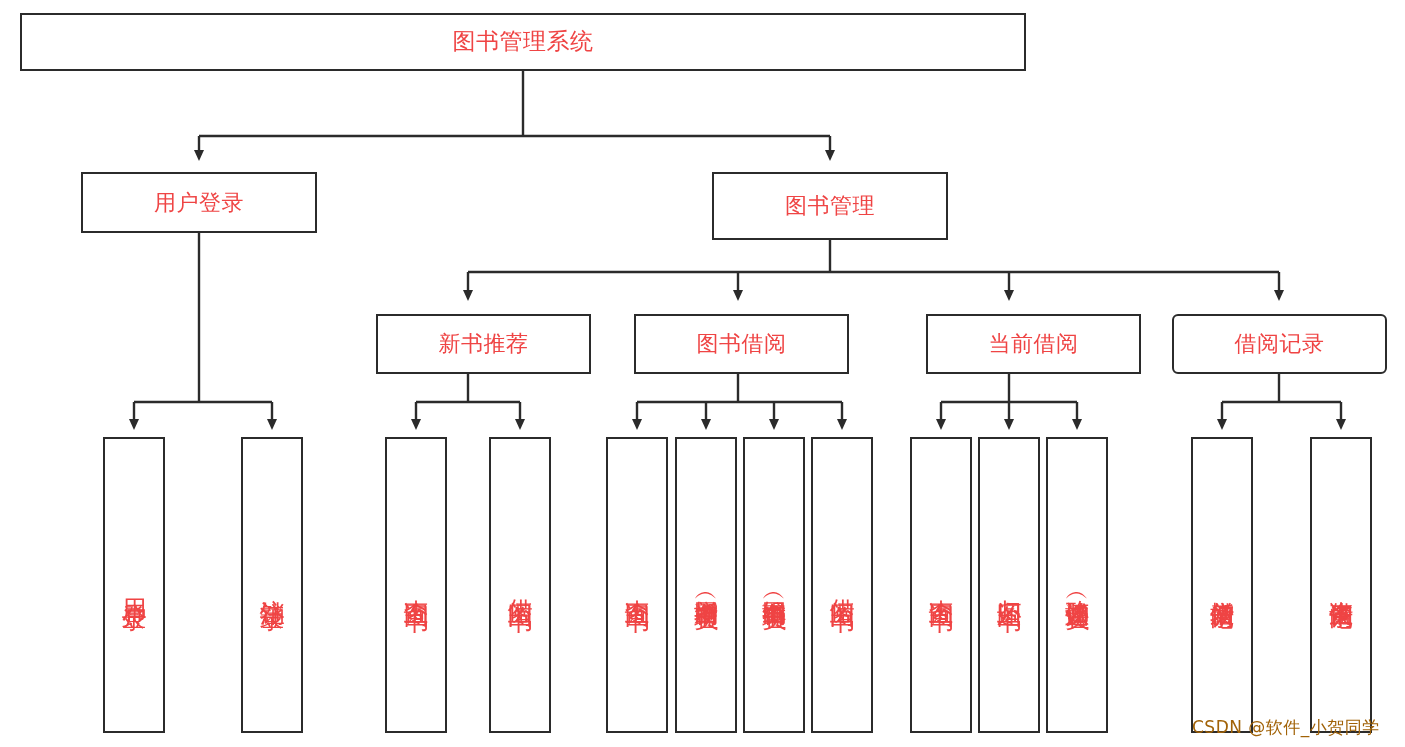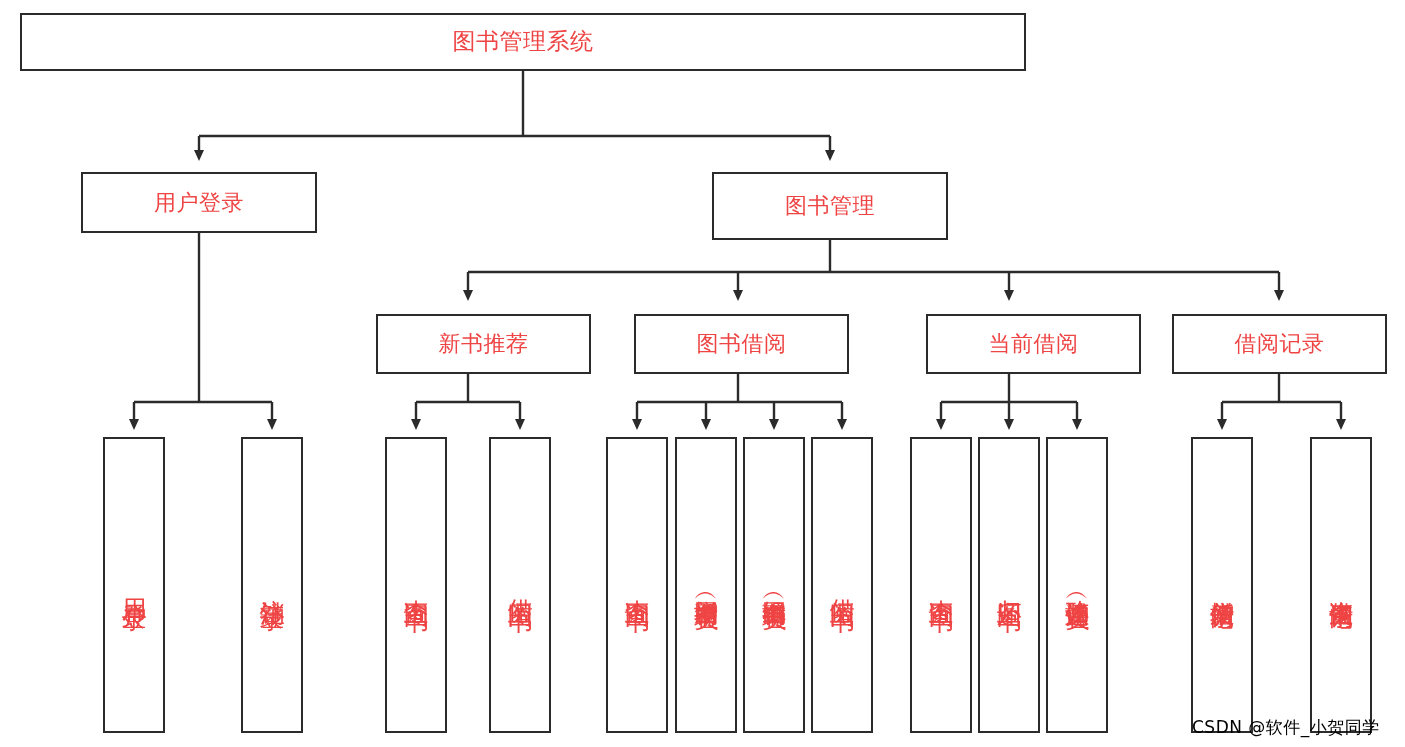--- a/index.html
+++ b/index.html
@@ -64,21 +64,21 @@
     letter-spacing: 3px;
     white-space: nowrap;
   }
   .node.vert.long .label {
     font-size: 24px;
     letter-spacing: 1px;
   }
   .watermark {
     position: absolute;
     font-size: 17px;
-    color: #000000;
+    color: #a16207;
     white-space: nowrap;
     letter-spacing: 0.5px;
   }
 </style>
 </head>
 <body>
 
 <div id="canvas">
 
   <svg class="edges" viewBox="0 0 1405 747" xmlns="http://www.w3.org/2000/svg">
@@ -148,21 +148,21 @@
   </div>
 
   <div class="node horiz" style="left:634px; top:314px; width:215px; height:60px;">
     <span class="label">图书借阅</span>
   </div>
 
   <div class="node horiz" style="left:926px; top:314px; width:215px; height:60px;">
     <span class="label">当前借阅</span>
   </div>
 
-  <div class="node horiz" style="left:1172px; top:314px; width:215px; height:60px;">
+  <div class="node horiz" style="left:1172px; top:314px; width:215px; height:60px;border-radius:6px;">
     <span class="label">借阅记录</span>
   </div>
 
   <div class="node vert" style="left:103px; top:437px; width:62px; height:296px;">
     <span class="label">用户登录</span>
   </div>
 
   <div class="node vert" style="left:241px; top:437px; width:62px; height:296px;">
     <span class="label">注销登录</span>
   </div>

